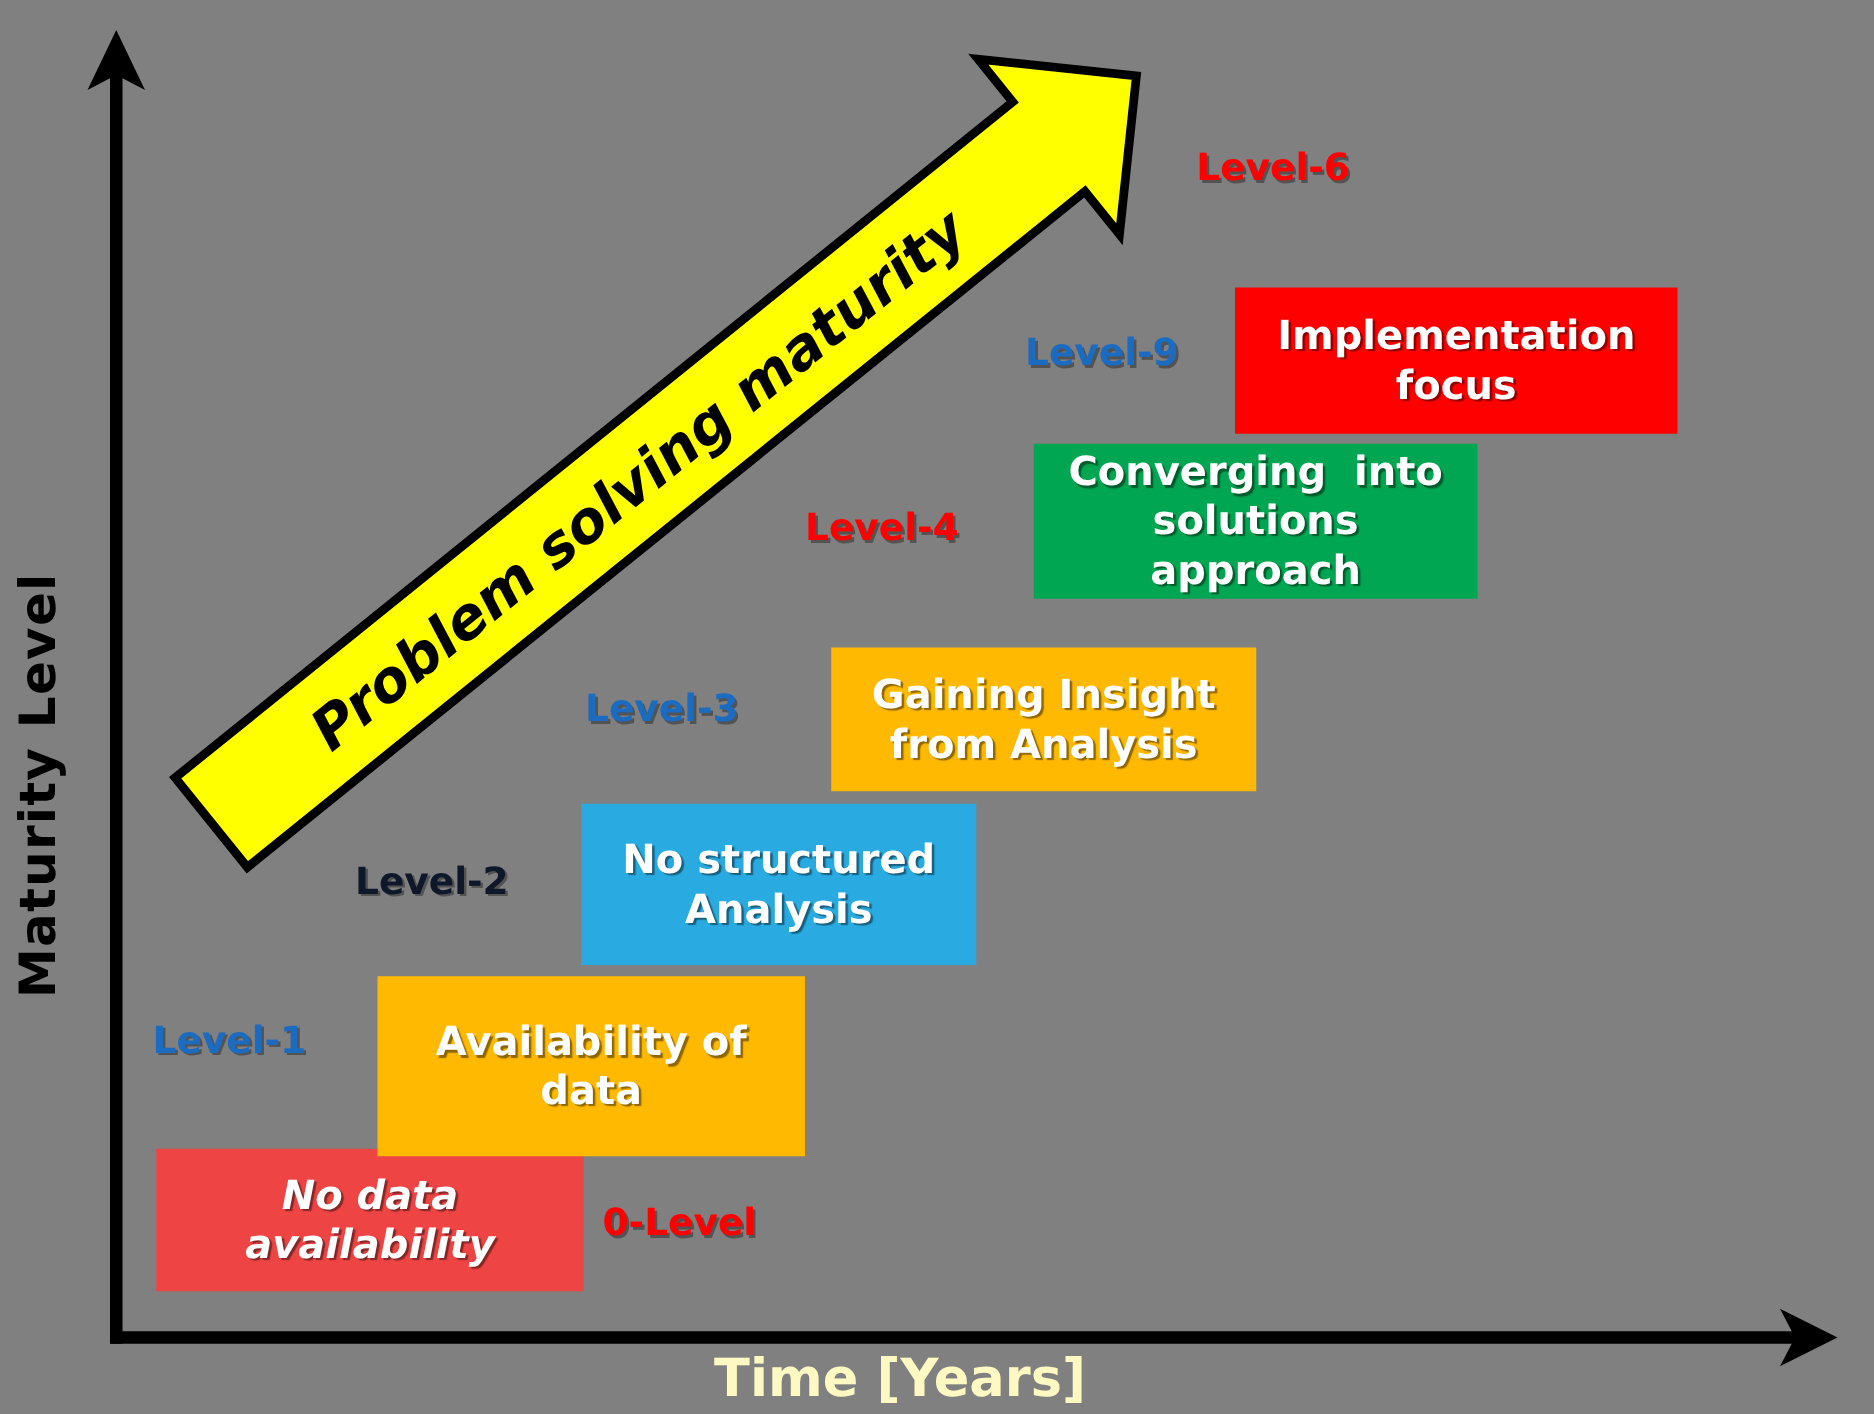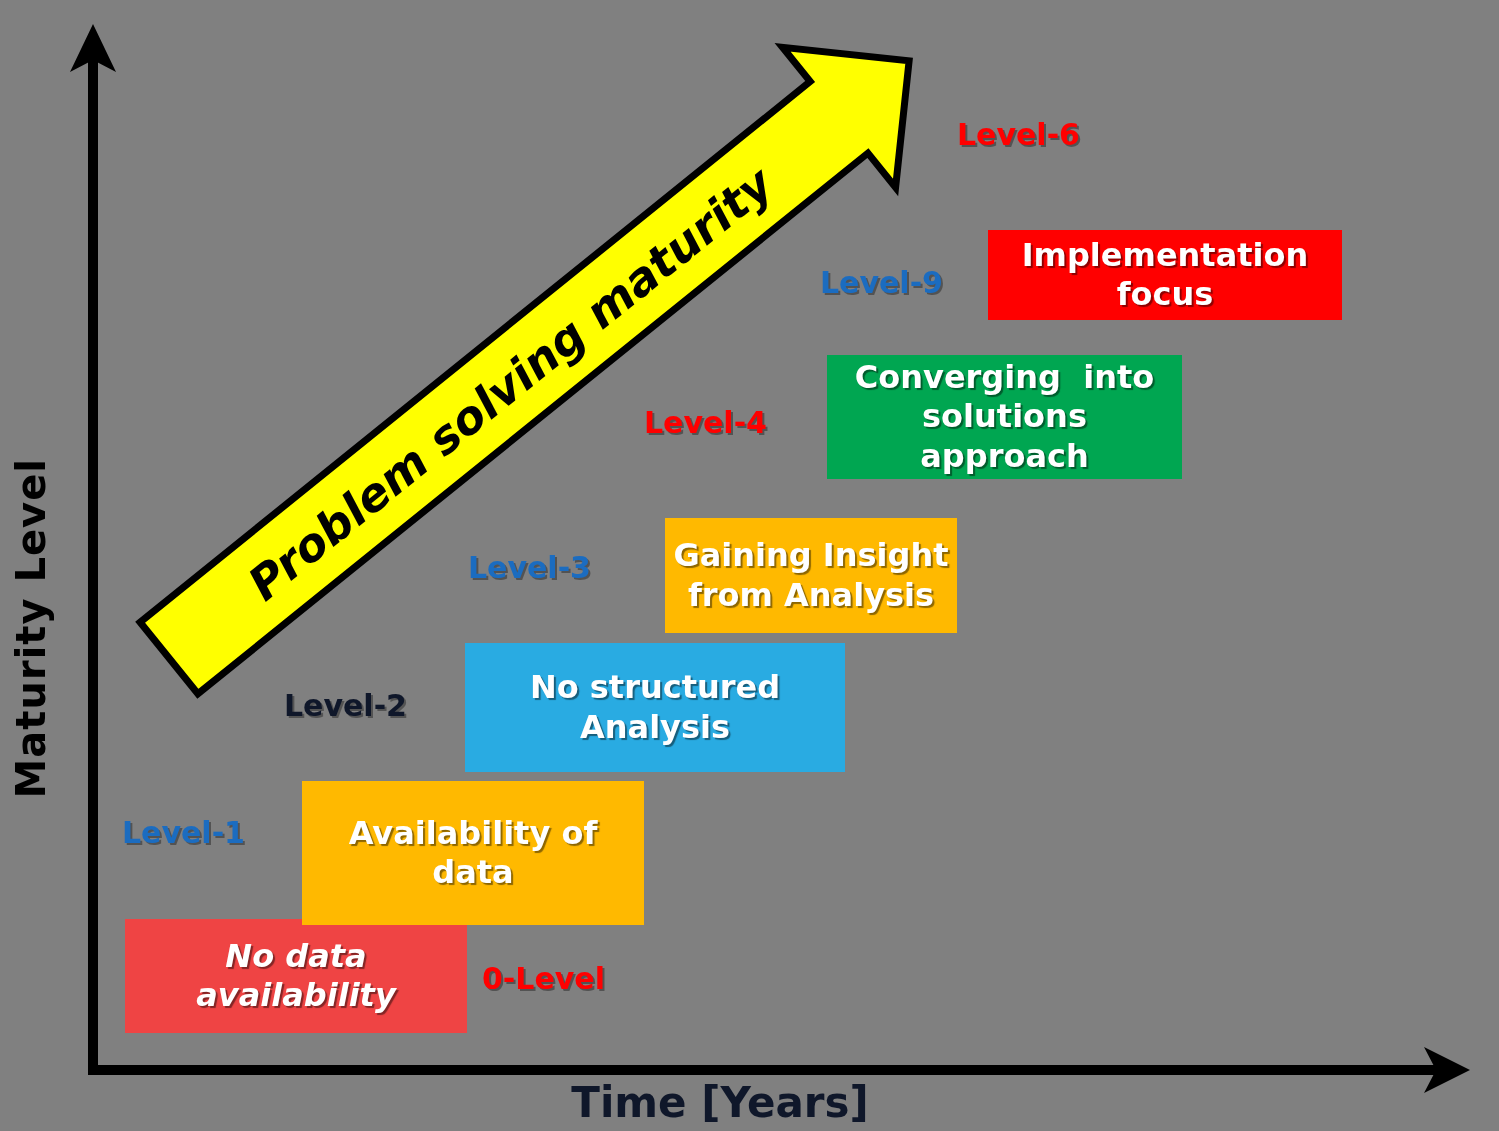--- a/index.html
+++ b/index.html
@@ -20,21 +20,21 @@
     position:absolute;font-weight:bold;font-size:30px;line-height:1.1;
     text-shadow:2px 2px 0 rgba(0,0,0,0.35);white-space:nowrap;
   }
   #y-axis-label{
     position:absolute;left:8px;top:458px;
     writing-mode:vertical-rl;transform:rotate(180deg);
     font-weight:bold;font-size:40px;color:#000;letter-spacing:1px;
   }
   #x-axis-label{
     position:absolute;left:430px;top:1078px;width:580px;text-align:center;
-    font-weight:bold;font-size:42px;color:#0f172a;
+    font-weight:bold;font-size:42px;color:#fef9c3;
   }
   #maturity-arrow-text{
     font-weight:bold;font-style:italic;font-size:46px;
   }
 </style>
 </head>
 <body>
 
 <div id="canvas" style="background-color: rgb(128, 128, 128);">
 
@@ -60,40 +60,40 @@
 availability</span>
   </div>
   <div class="lvl-label" style="left: 482px; top: 962px; color: rgb(255, 0, 0);">0-Level</div>
 
   <div class="lvl-box" style="left: 302px; top: 781px; width: 342px; height: 144px; background-color: rgb(255, 185, 0);">
     <span class="box-text">Availability of
 data</span>
   </div>
   <div class="lvl-label" style="left: 122px; top: 816px; color: rgb(27, 108, 192);">Level-1</div>
 
-  <div class="lvl-box" style="left: 465px; top: 643px; width: 380px; height: 129px; background-color: rgb(41, 171, 226); text-align: center;">
+  <div class="lvl-box" style="left: 465px; top: 643px; width: 316px; height: 129px; background-color: rgb(41, 171, 226); text-align: center;">
     <span class="box-text">No structured
 Analysis</span>
   </div>
   <div class="lvl-label" style="left: 284px; top: 689px; color: #0f172a;">Level-2</div>
 
-  <div class="lvl-box" style="left: 665px; top: 518px; width: 292px; height: 115px; background-color: rgb(255, 185, 0);">
+  <div class="lvl-box" style="left: 665px; top: 518px; width: 340px; height: 115px; background-color: rgb(255, 185, 0);">
     <span class="box-text">Gaining Insight
 from Analysis</span>
   </div>
   <div class="lvl-label" style="left: 468px; top: 551px; color: rgb(27, 108, 192);">Level-3</div>
 
   <div class="lvl-box" style="left: 827px; top: 355px; width: 355px; height: 124px; background-color: rgb(0, 166, 81);">
     <span class="box-text">Converging  into
 solutions
 approach</span>
   </div>
   <div class="lvl-label" style="left: 644px; top: 406px; color: rgb(255, 0, 0);">Level-4</div>
 
-  <div class="lvl-box" style="left: 988px; top: 230px; width: 354px; height: 90px; background-color: rgb(255, 0, 0);">
+  <div class="lvl-box" style="left: 988px; top: 230px; width: 354px; height: 117px; background-color: rgb(255, 0, 0);">
     <span class="box-text">Implementation
 focus</span>
   </div>
   <div class="lvl-label" style="left: 820px; top: 266px; color: rgb(27, 108, 192);">Level-9</div>
 
   <div class="lvl-label" style="left: 957px; top: 118px; color: rgb(255, 0, 0);">Level-6</div>
 
 </div>
 
 </body></html>

